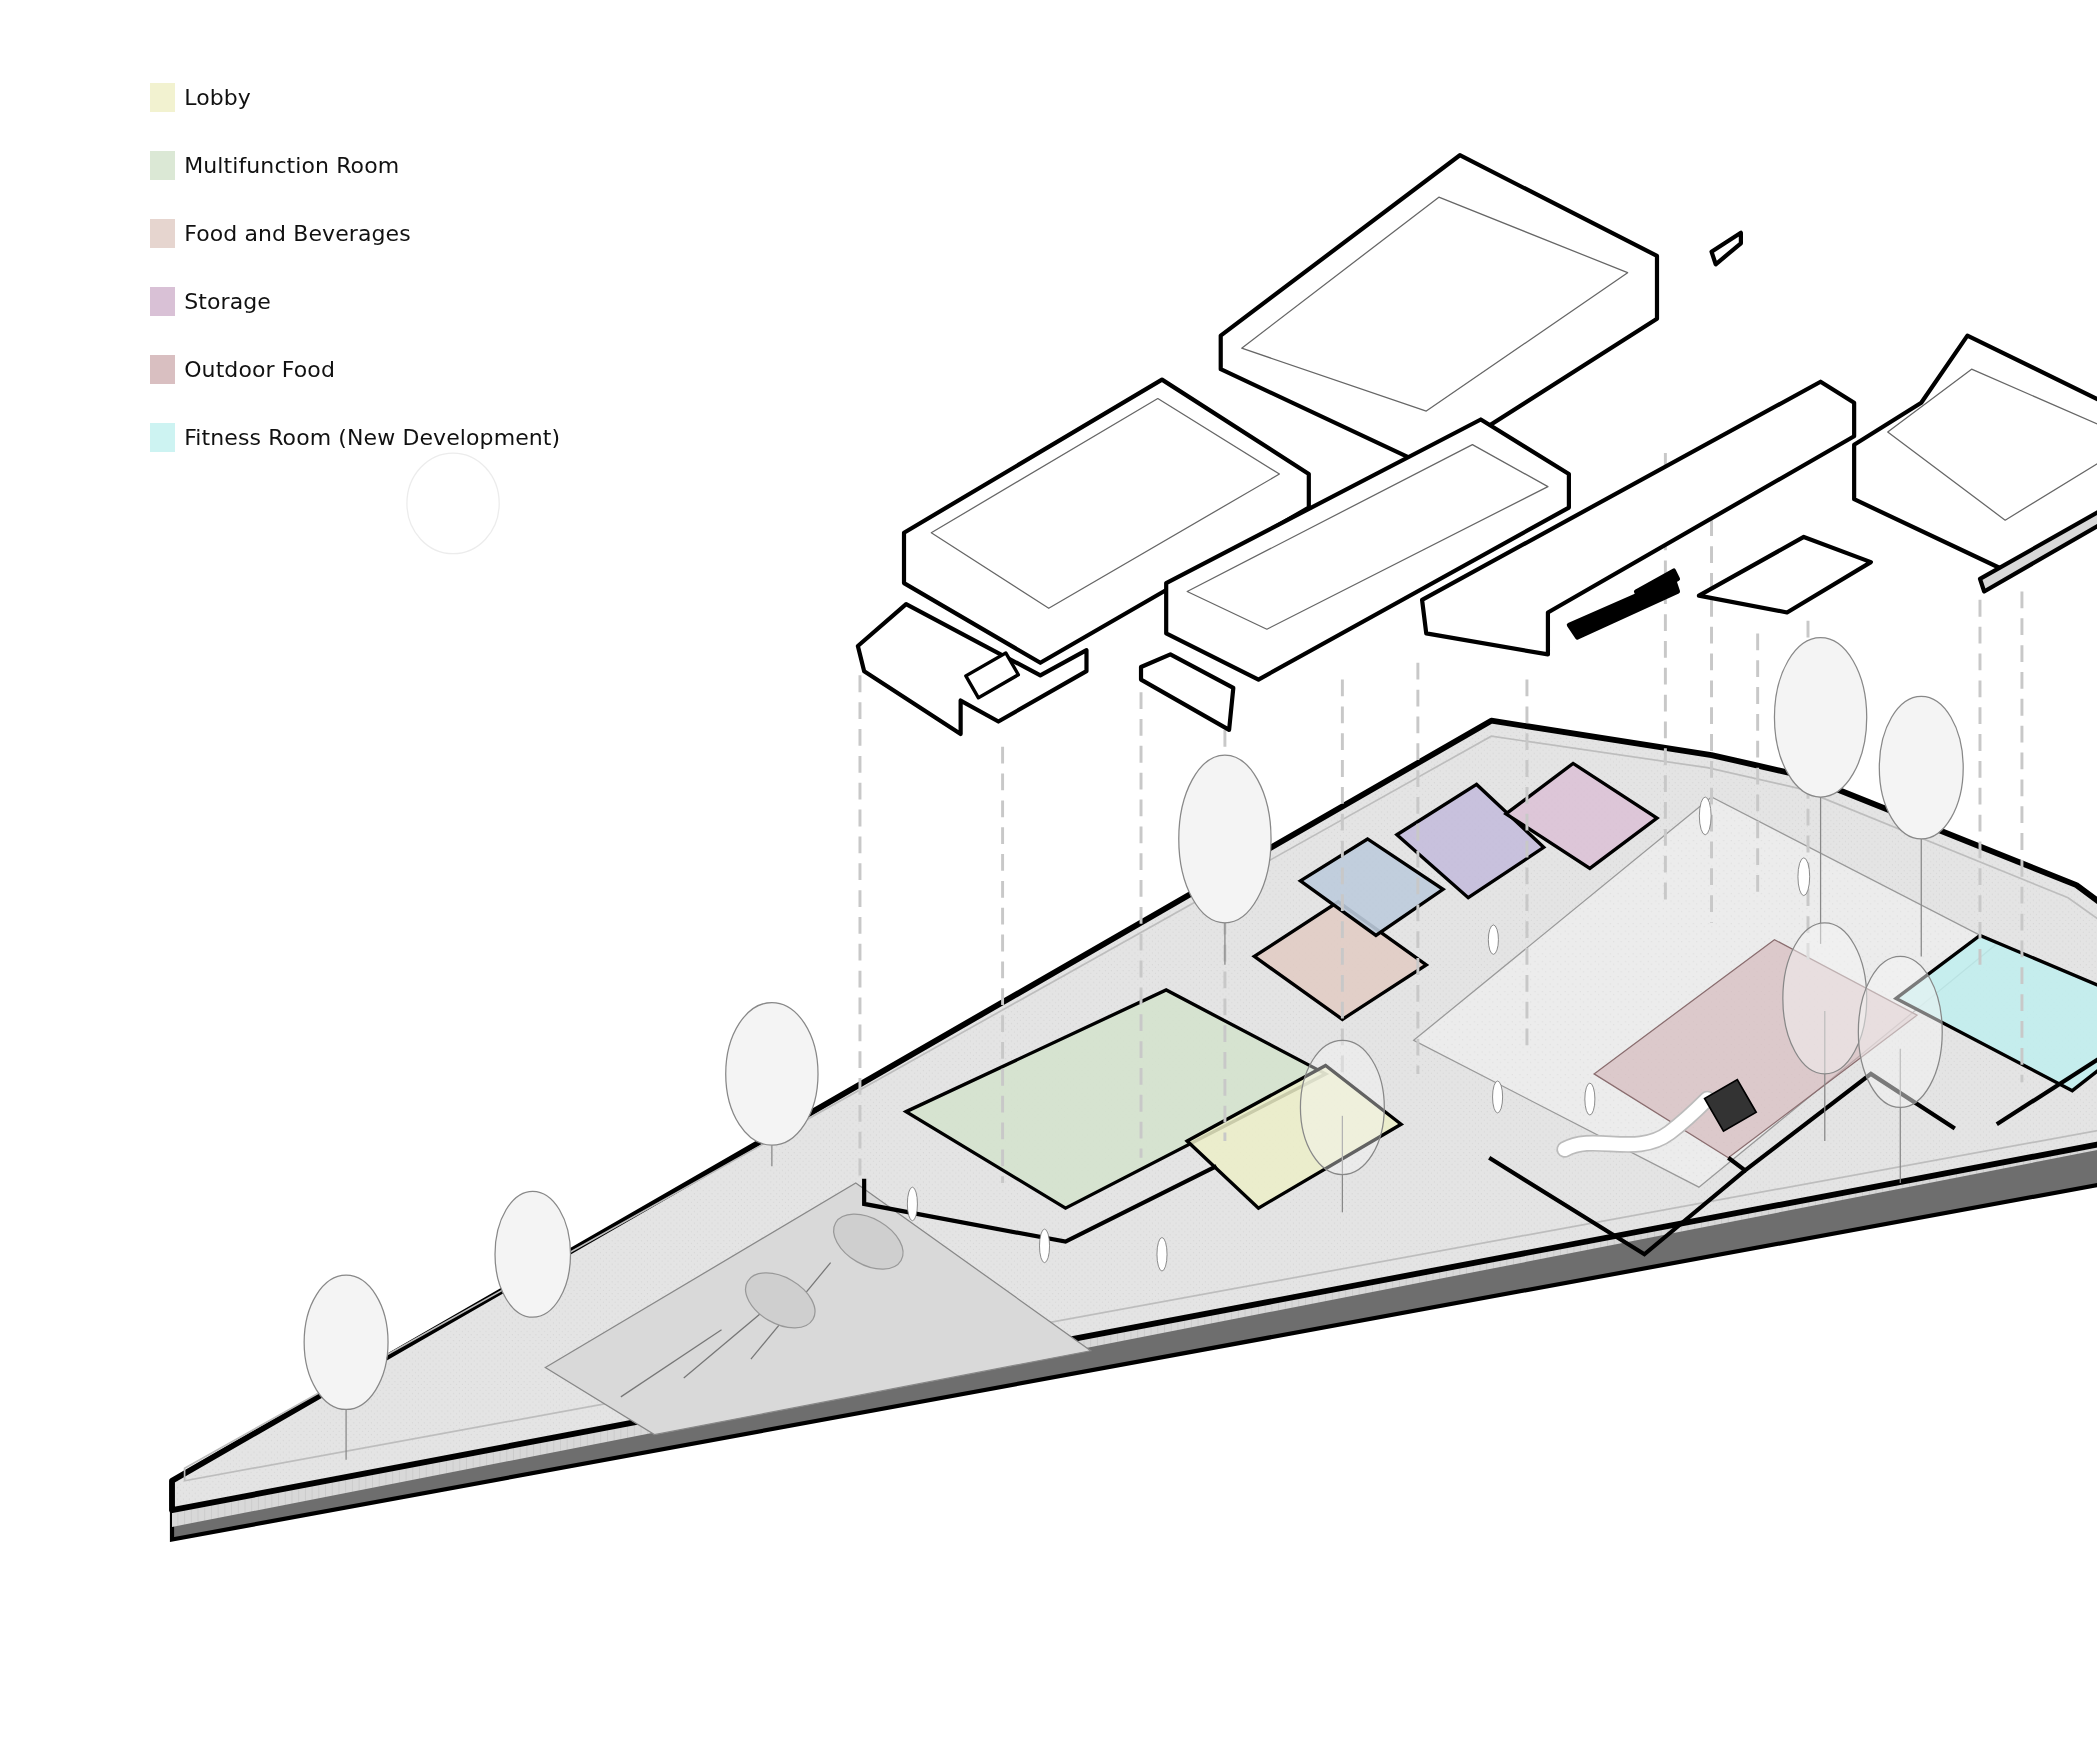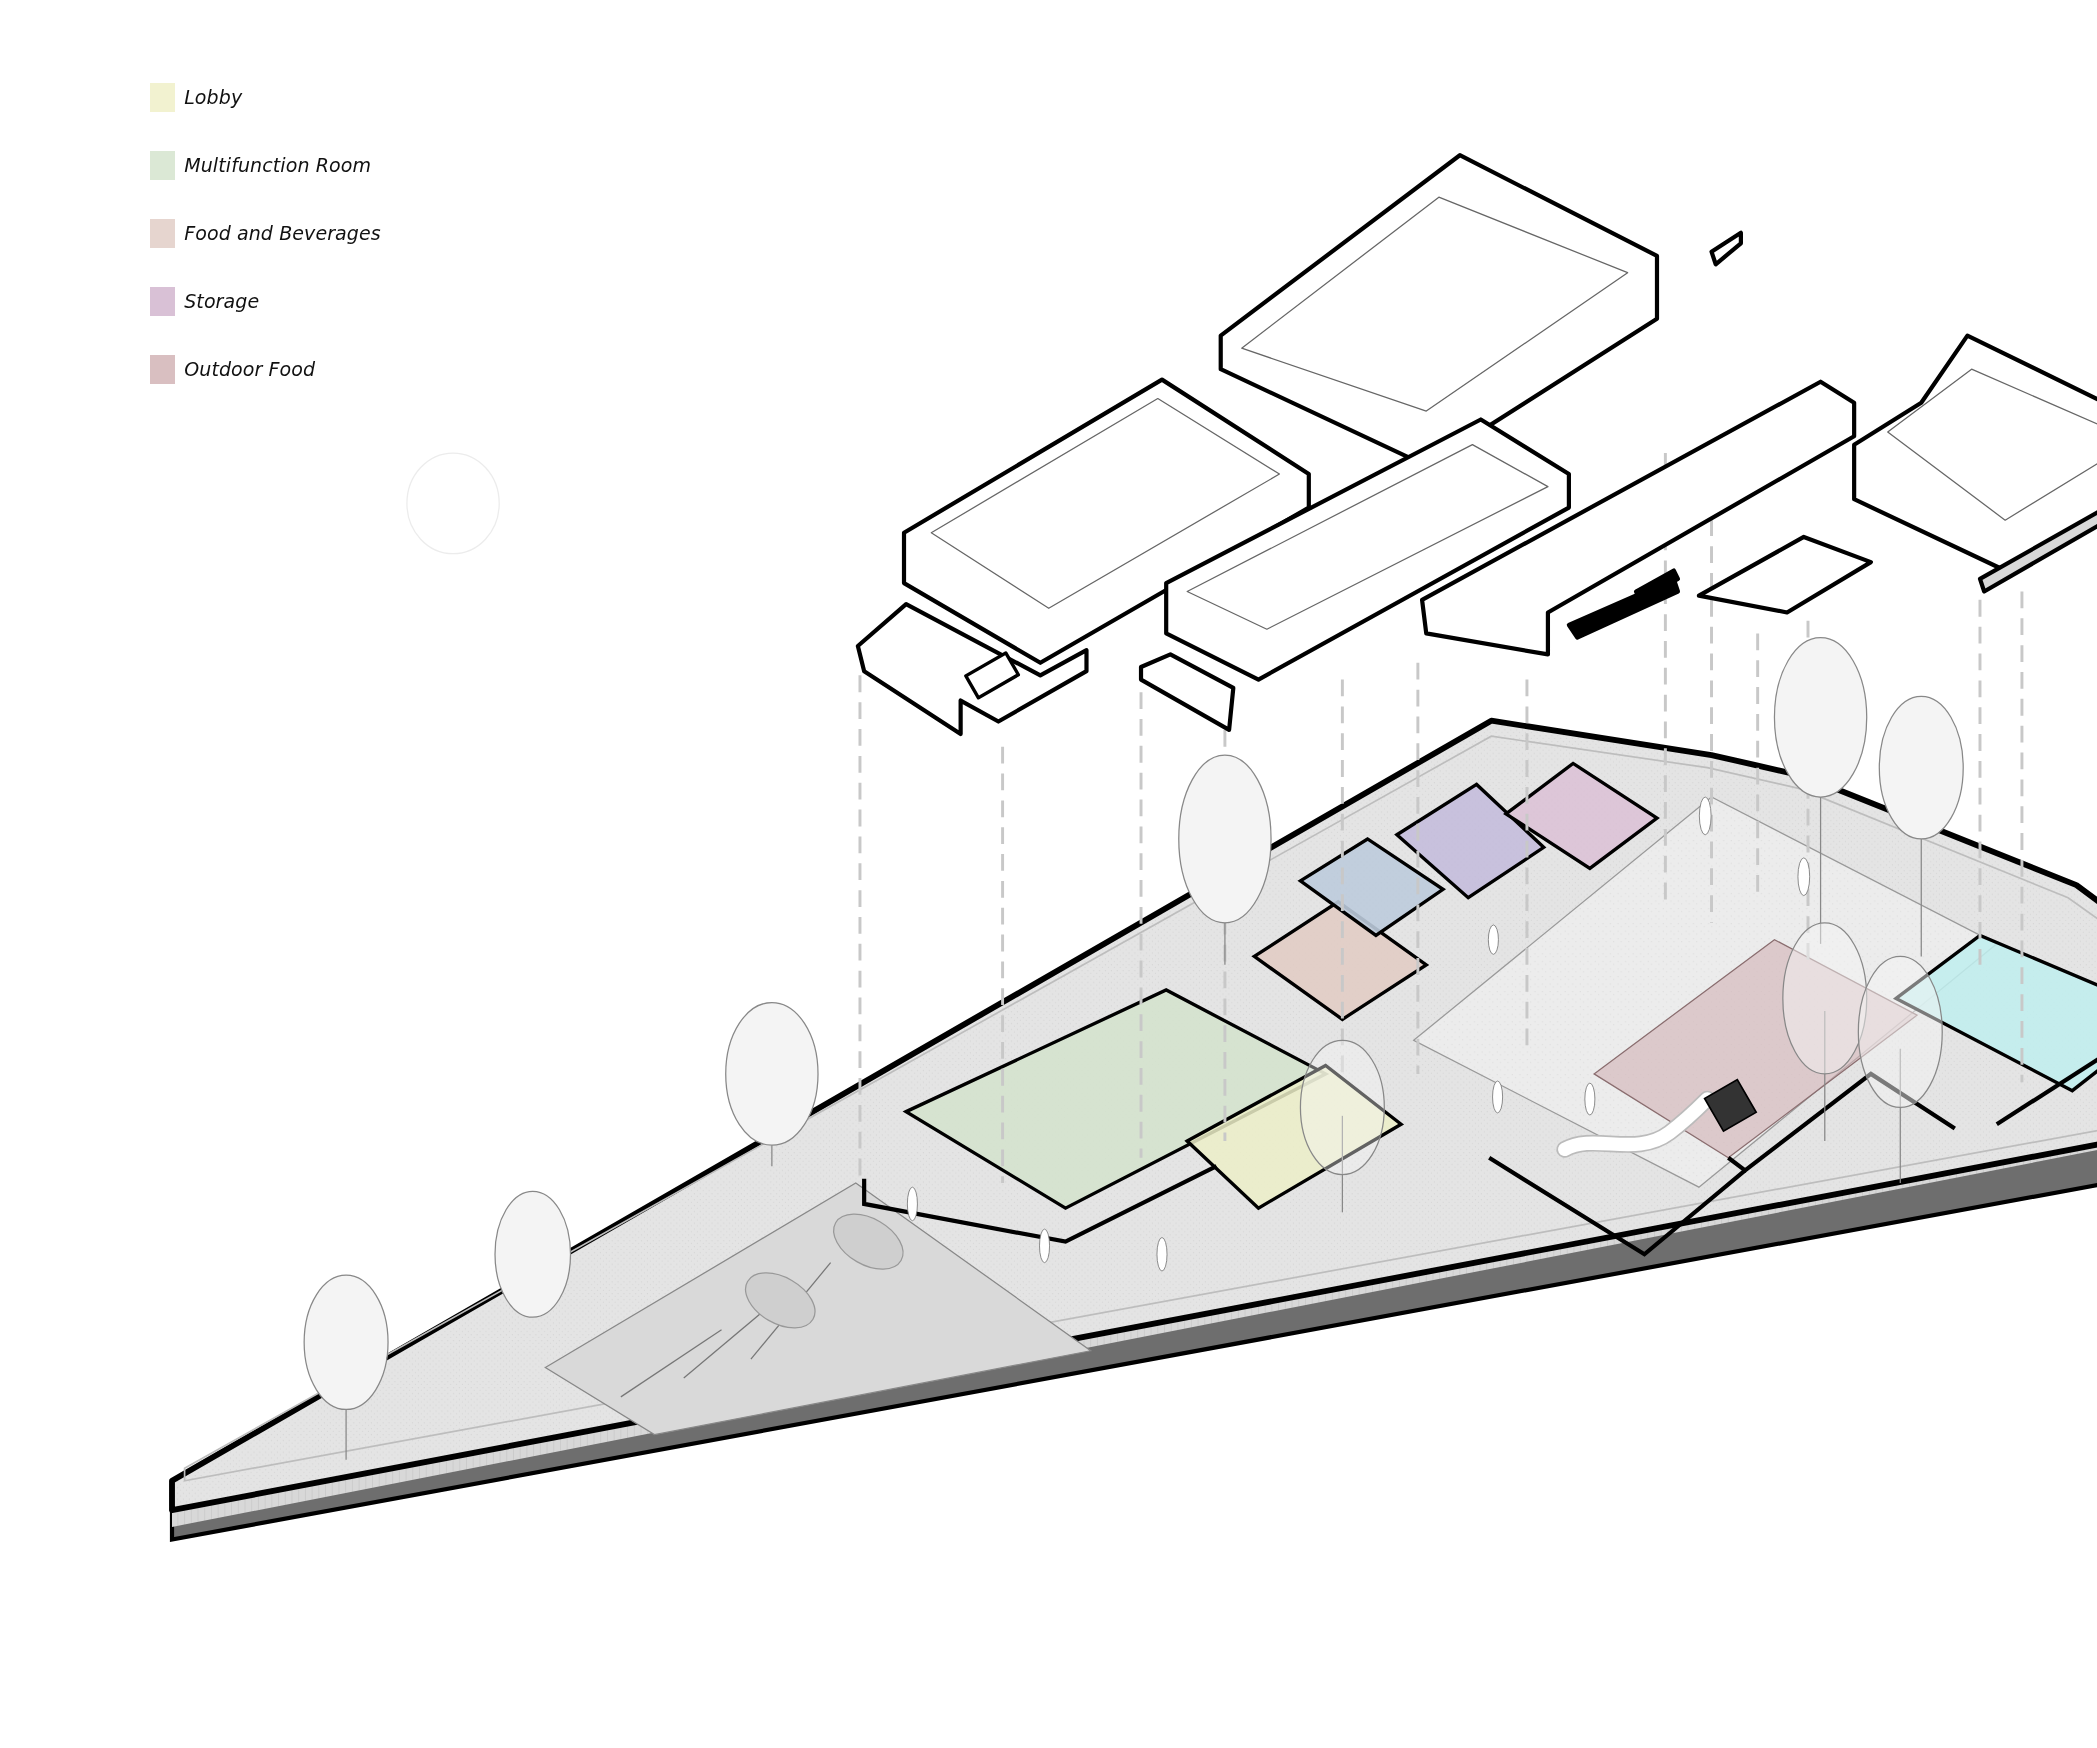--- a/index.html
+++ b/index.html
@@ -2,22 +2,22 @@
 <html style="font-size:6.7px"><head>
 <meta charset="utf-8">
 <style>
   html, body { margin: 0; padding: 0; background: #ffffff; }
   body { width: 2475px; height: 1748px; position: relative; overflow: hidden;
          font-family: "Liberation Sans", "DejaVu Sans", sans-serif; }
   #canvas { position: absolute; left: 0; top: 0; width: 2475px; height: 1748px; }
   .legend { position: absolute; left: 150px; top: 83px; width: 378px; }
   .legend-item { position: relative; height: 68px; display: flex; align-items: flex-start; }
   .legend-swatch { width: 25px; height: 29px; margin-right: 9.2px; flex: 0 0 auto; }
-  .legend-label { font-family: "DejaVu Sans", sans-serif; font-size: 19px; color: #111;
-                  line-height: 29px; letter-spacing: 0.1px; white-space: nowrap; font-style: italic; }
+  .legend-label { font-family: "DejaVu Sans", sans-serif; font-size: 22px; color: #111;
+                  line-height: 29px; letter-spacing: 0.1px; white-space: nowrap; }
 </style>
 </head>
 <body>
 
 <div class="legend">
   <div class="legend-item">
     <div class="legend-swatch" style="background: rgb(242, 242, 208);"></div>
     <span class="legend-label">Lobby</span>
   </div>
   <div class="legend-item">
@@ -28,20 +28,24 @@
     <div class="legend-swatch" style="background: rgb(230, 213, 207);"></div>
     <span class="legend-label">Food and Beverages</span>
   </div>
   <div class="legend-item">
     <div class="legend-swatch" style="background: rgb(217, 193, 214);"></div>
     <span class="legend-label">Storage</span>
   </div>
   <div class="legend-item">
     <div class="legend-swatch" style="background: rgb(217, 191, 193);"></div>
     <span class="legend-label">Outdoor Food</span>
+  </div>
+  <div class="legend-item">
+    <div class="legend-swatch" style="background: rgb(205, 243, 242);"></div>
+    <span class="legend-label">Fitness Room (New Development)</span>
   </div>
 </div>
 
 <svg id="canvas" viewBox="0 0 5900 4167" xmlns="http://www.w3.org/2000/svg">
   <defs>
     <pattern id="stipple" width="14" height="14" patternUnits="userSpaceOnUse">
       <rect width="14" height="14" fill="#e4e4e4"></rect>
       <circle cx="3" cy="4" r="1" fill="#bdbdbd"></circle>
       <circle cx="10" cy="10" r="1" fill="#c4c4c4"></circle>
     </pattern>

